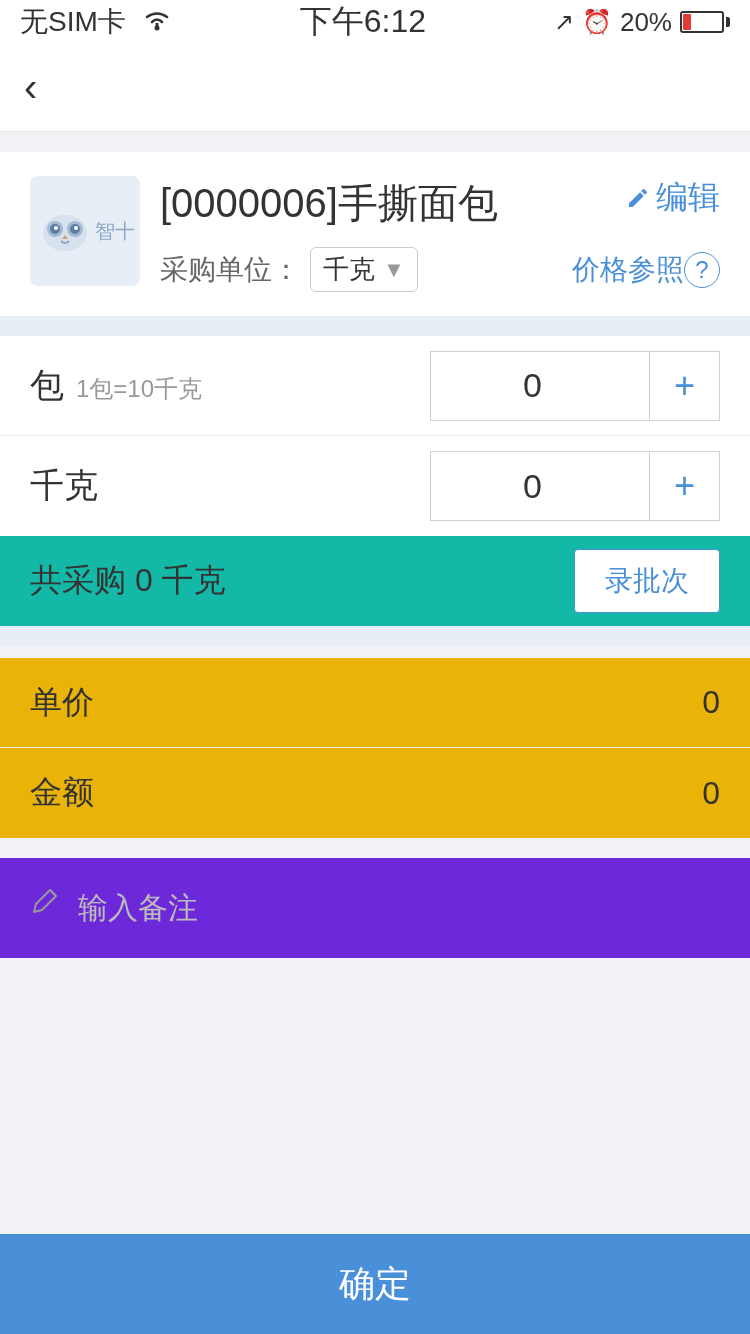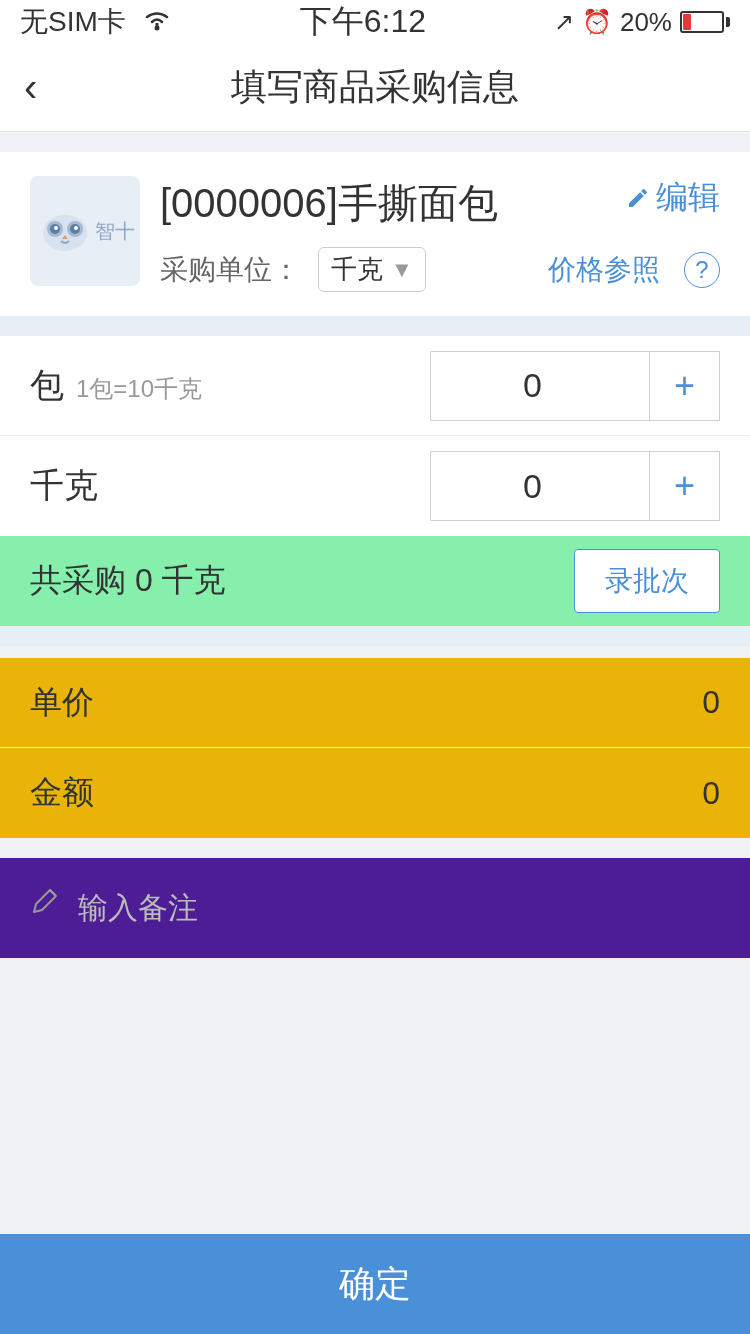--- a/index.html
+++ b/index.html
@@ -122,21 +122,21 @@
       color: #333;
       background: #fff;
       gap: 8px;
     }
     .unit-arrow { color: #999; font-size: 22px; }
     .price-ref {
       font-size: 28px;
       color: #4a90d9;
       display: flex;
       align-items: center;
-      gap: 24px;
+      gap: 0;
     }
     .price-ref-q {
       width: 36px;
       height: 36px;
       border-radius: 50%;
       border: 1.5px solid #4a90d9;
       display: flex;
       align-items: center;
       justify-content: center;
       font-size: 24px;
@@ -197,21 +197,21 @@
       display: flex;
       align-items: center;
       justify-content: center;
       font-size: 36px;
       color: #4a90d9;
       cursor: pointer;
     }
 
     
     .summary-row {
-      background: #86efac;
+      background: #14b8a6;
       display: flex;
       align-items: center;
       justify-content: space-between;
       padding: 0 30px;
       height: 90px;
     }
     .summary-text {
       font-size: 32px;
       color: #333;
     }
@@ -243,21 +243,21 @@
       font-size: 32px;
       color: #333;
     }
     .price-value {
       font-size: 32px;
       color: #333;
     }
 
     
     .notes-section {
-      background: #4c1d95;
+      background: #6d28d9;
       margin-top: 20px;
       padding: 24px 30px;
       display: flex;
       align-items: center;
       gap: 16px;
       min-height: 100px;
     }
     .notes-icon {
       font-size: 32px;
       color: #999;
@@ -347,21 +347,20 @@
       <div class="battery-body">
         <div class="battery-fill"></div>
       </div>
       <div class="battery-tip"></div>
     </div>
   </div>
 </div>
 
 <div class="nav-bar">
   <div class="nav-back">‹</div>
-  <div class="nav-title">填写商品采购信息</div>
 </div>
 
 <div class="product-card">
   <div class="product-thumb">
     <div class="product-thumb-inner">
       <svg width="60" height="45" viewBox="0 0 60 45" fill="none">
 
         <ellipse cx="30" cy="24" rx="22" ry="18" fill="#c5d5e8" opacity="0.5"></ellipse>
         <circle cx="20" cy="20" r="8" fill="#8fa8c8" opacity="0.7"></circle>
         <circle cx="40" cy="20" r="8" fill="#8fa8c8" opacity="0.7"></circle>
@@ -381,21 +380,21 @@
         <span>[0000006]</span><span>手撕面包</span>
       </div>
       <div class="edit-btn">
         <svg width="24" height="24" viewBox="0 0 24 24" fill="none">
           <path d="M3 17.25V21h3.75L17.81 9.94l-3.75-3.75L3 17.25zM20.71 7.04a1 1 0 000-1.41l-2.34-2.34a1 1 0 00-1.41 0l-1.83 1.83 3.75 3.75 1.83-1.83z" fill="#4a90d9"></path>
         </svg>
         <span>编辑</span>
       </div>
     </div>
     <div class="product-unit-row">
-      <div style="display:flex;align-items:center;gap:18px;">
+      <div style="display:flex;align-items:center;gap:10px;">
         <span class="unit-label">采购单位：</span>
         <div class="unit-selector">
           <span>千克</span>
           <span class="unit-arrow">▼</span>
         </div>
       </div>
       <div class="price-ref">
         <span>价格参照</span>
         <div class="price-ref-q">?</div>
       </div>

